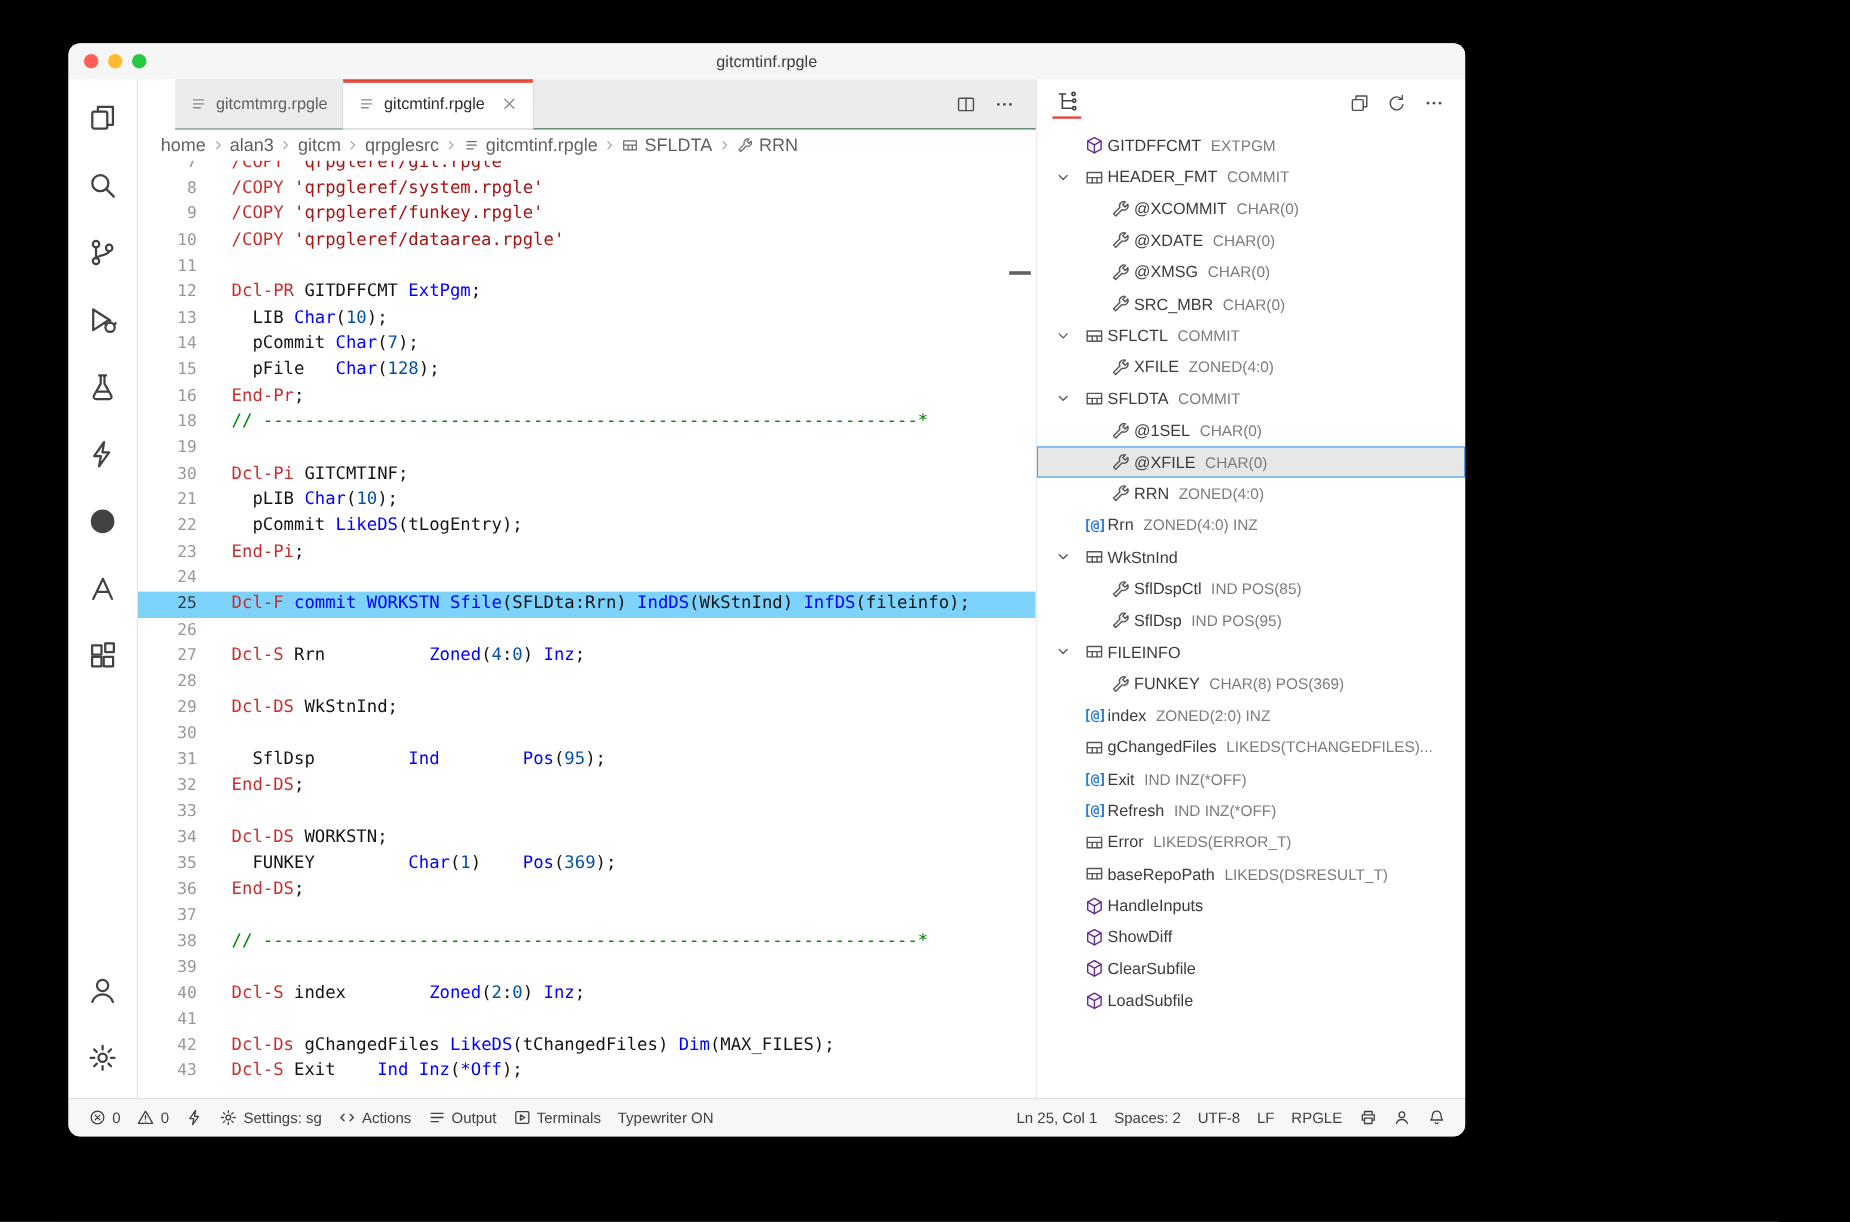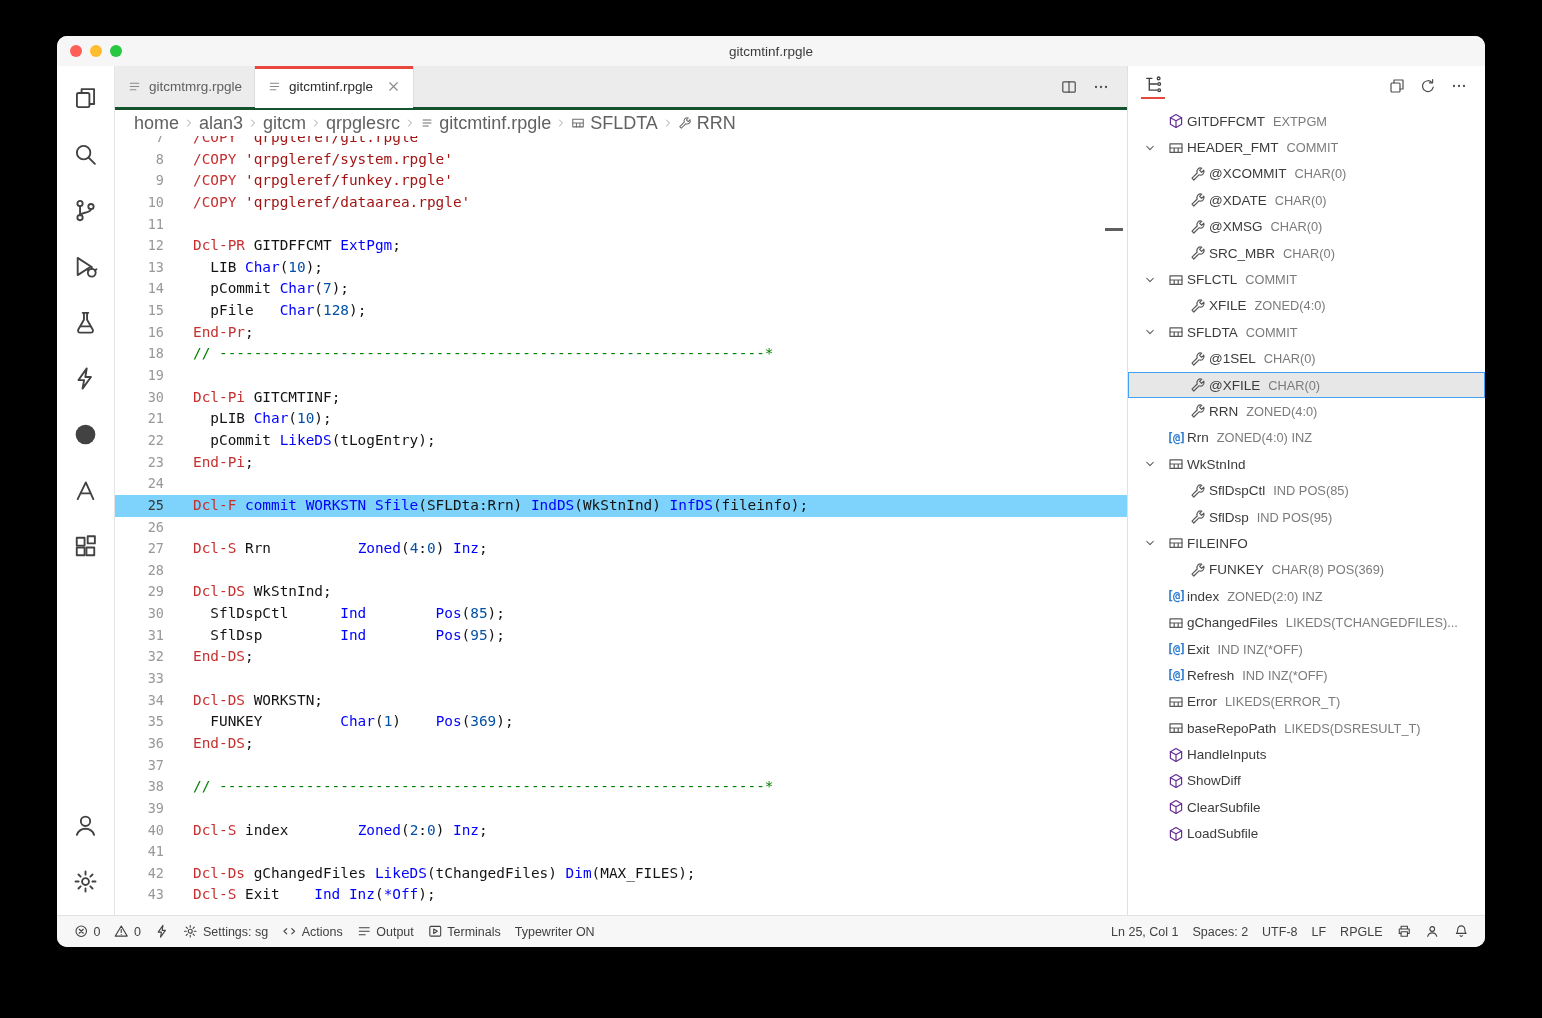--- a/index.html
+++ b/index.html
@@ -1,45 +1,45 @@
 <!DOCTYPE html>
 <html style="--kw: #c62f2f; --ty: #0000ff; --nu: #0451a5; --st: #a31515; --co: #008000; --pl: #141414; --ac: #e8483c; --sb: #43a0f3; --mod: #652d90; --rec: #585858; --atb: #2b7cd3;"><head>
 <meta charset="utf-8">
 <style>
   html,body{margin:0;padding:0;background:#000;width:1542px;height:1018px;overflow:hidden;
     font-family:"Liberation Sans",sans-serif;-webkit-font-smoothing:antialiased;}
-  .window{position:absolute;left:57px;top:36px;width:1428px;height:911px;background:#fff;
+  .window{position:absolute;left:57px;top:36px;width:1164px;height:911px;background:#fff;
     border-radius:10px;overflow:hidden;box-shadow:0 30px 70px rgba(0,0,0,.6);display:flex;flex-direction:column;}
   
   .titlebar{height:30px;background:#f6f6f6;position:relative;display:flex;align-items:center;flex:none;}
   .traffic{display:flex;gap:8px;margin-left:13px;}
   .tl{width:12px;height:12px;border-radius:50%;}
   .tl.red{background:#ff5f57}.tl.yellow{background:#febc2e}.tl.green{background:#28c840}
   .win-title{position:absolute;left:0;right:0;text-align:center;font-size:13.5px;color:#3c3c3c;}
   
   .main{flex:1;display:flex;min-height:0;}
   .activitybar{width:57px;flex:none;background:#fff;border-right:1px solid #e5e5e5;
     display:flex;flex-direction:column;align-items:center;padding:4px 0 6px 0;}
   .ab-item{width:48px;height:56px;display:flex;align-items:center;justify-content:center;color:#424242;}
   .ab-item svg{width:25px;height:25px;}
   .ab-bottom{margin-top:auto;display:flex;flex-direction:column;align-items:center;}
   
   .editor-col{flex:1;display:flex;flex-direction:column;min-width:0;border-right:1px solid #e0e0e0;background:#fff;}
-  .tabbar{height:41px;flex:none;background:#ececec;display:flex;align-items:stretch;border-bottom:3px solid #14532d;}
+  .tabbar{height:41px;flex:none;background:#ececec;display:flex;align-items:stretch;border-bottom:1px solid #14532d;margin-left:31px;}
   .tab{display:flex;align-items:center;gap:7px;padding:0 12px;font-size:13.5px;color:#5f5f5f;
     border-right:1px solid #ddd;position:relative;background:#ececec;}
   .tab .ico svg{width:15px;height:15px;color:#8a8a8a;}
   .tab.active{background:#fff;color:#2b2b2b;}
   .tab.active::before{content:'';position:absolute;top:0;left:0;right:0;height:2.5px;background:var(--ac,#e8483c);}
   .tab.active::after{content:'';position:absolute;left:0;right:0;bottom:-1px;height:1px;background:#fff;}
   .tab-close{margin-left:6px;color:#5f5f5f;}
   .tab-close svg{width:13px;height:13px;}
   .tab-actions{margin-left:auto;display:flex;align-items:center;gap:16px;padding-right:18px;color:#4f4f4f;}
   .tab-actions svg{width:16px;height:16px;}
-  .breadcrumb{height:26px;flex:none;display:flex;align-items:center;padding-left:18px;font-size:18px;color:#616161;background:#fff;}
+  .breadcrumb{height:26px;flex:none;display:flex;align-items:center;padding-left:18px;font-size:15px;color:#616161;background:#fff;}
   .bc-item{display:flex;align-items:center;gap:5px;padding:0 1px;}
   .bc-item .ico svg{width:14px;height:14px;color:#6e6e6e;}
   .bc-sep{display:flex;color:#9a9a9a;margin:0 3px;}
   .bc-sep svg{width:12px;height:12px;}
   
   .code-area{flex:1;position:relative;overflow:hidden;background:#fff;}
   .code-lines{margin-top:-9px;}
   .code-line{display:flex;height:21.65px;line-height:21.65px;}
   .code-line.current{background:#7dd3fc;}
   .ln{width:49px;flex:none;text-align:right;color:#989898;font-family:"DejaVu Sans Mono",monospace;font-size:13.5px;}
@@ -380,21 +380,20 @@
             <div class="code-line">
               <span class="ln">28</span>
               <span class="txt"></span>
             </div>
             <div class="code-line">
               <span class="ln">29</span>
               <span class="txt"><span class="tok-k">Dcl-DS </span><span class="tok-p">WkStnInd;</span></span>
             </div>
             <div class="code-line">
               <span class="ln">30</span>
-              <span class="txt"><span class="tok-p">  SflDspCtl      </span><span class="tok-t">Ind</span><span class="tok-p">        </span><span class="tok-t">Pos</span><span class="tok-p">(</span><span class="tok-n">85</span><span class="tok-p">);</span></span>
             </div>
             <div class="code-line">
               <span class="ln">31</span>
               <span class="txt"><span class="tok-p">  SflDsp         </span><span class="tok-t">Ind</span><span class="tok-p">        </span><span class="tok-t">Pos</span><span class="tok-p">(</span><span class="tok-n">95</span><span class="tok-p">);</span></span>
             </div>
             <div class="code-line">
               <span class="ln">32</span>
               <span class="txt"><span class="tok-k">End-DS</span><span class="tok-p">;</span></span>
             </div>
             <div class="code-line">

